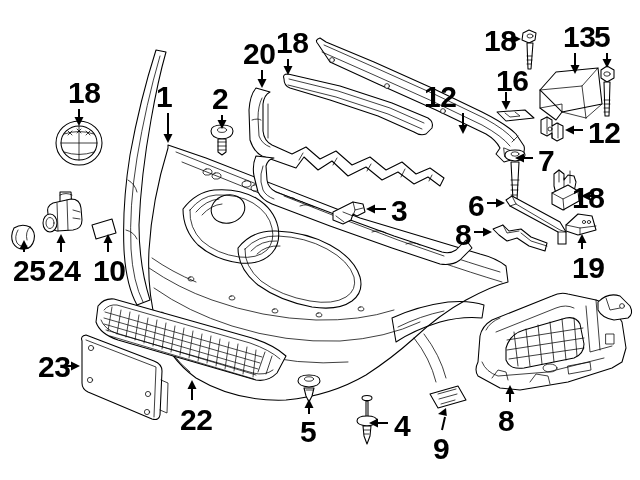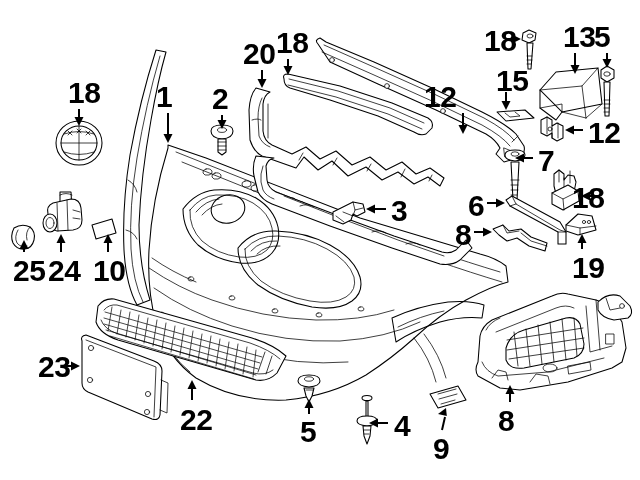--- a/index.html
+++ b/index.html
@@ -442,21 +442,21 @@
   <div class="callout" style="left:468px;top:191px">6</div>
   <div class="callout" style="left:538px;top:146px">7</div>
   <div class="callout" style="left:455px;top:220px">8</div>
   <div class="callout" style="left:433px;top:434px">9</div>
   <div class="callout" style="left:93px;top:256px">10</div>
   <div class="callout" style="left:498px;top:406px">8</div>
   <div class="callout" style="left:424px;top:82px">12</div>
   <div class="callout" style="left:563px;top:22px">13</div>
   <div class="callout" style="left:594px;top:22px">5</div>
   <div class="callout" style="left:484px;top:26px">18</div>
-  <div class="callout" style="left:496px;top:66px">15</div>
+  <div class="callout" style="left:496px;top:66px">16</div>
   <div class="callout" style="left:588px;top:118px">12</div>
   <div class="callout" style="left:572px;top:183px">18</div>
   <div class="callout" style="left:572px;top:253px">19</div>
   <div class="callout" style="left:243px;top:39px">20</div>
   <div class="callout" style="left:276px;top:28px">18</div>
   <div class="callout" style="left:180px;top:405px">22</div>
   <div class="callout" style="left:38px;top:352px">23</div>
   <div class="callout" style="left:48px;top:256px">24</div>
   <div class="callout" style="left:13px;top:256px">25</div>
   <div class="callout" style="left:68px;top:78px">18</div>

